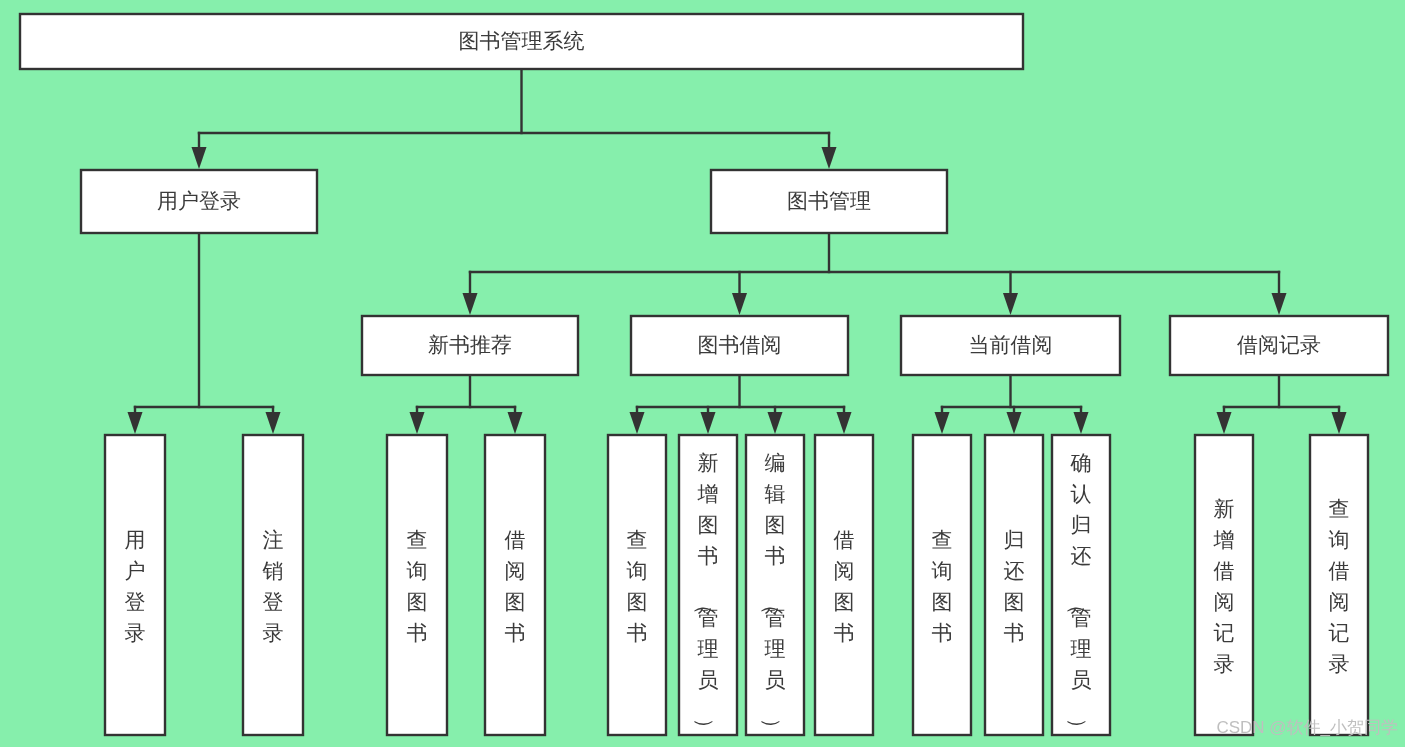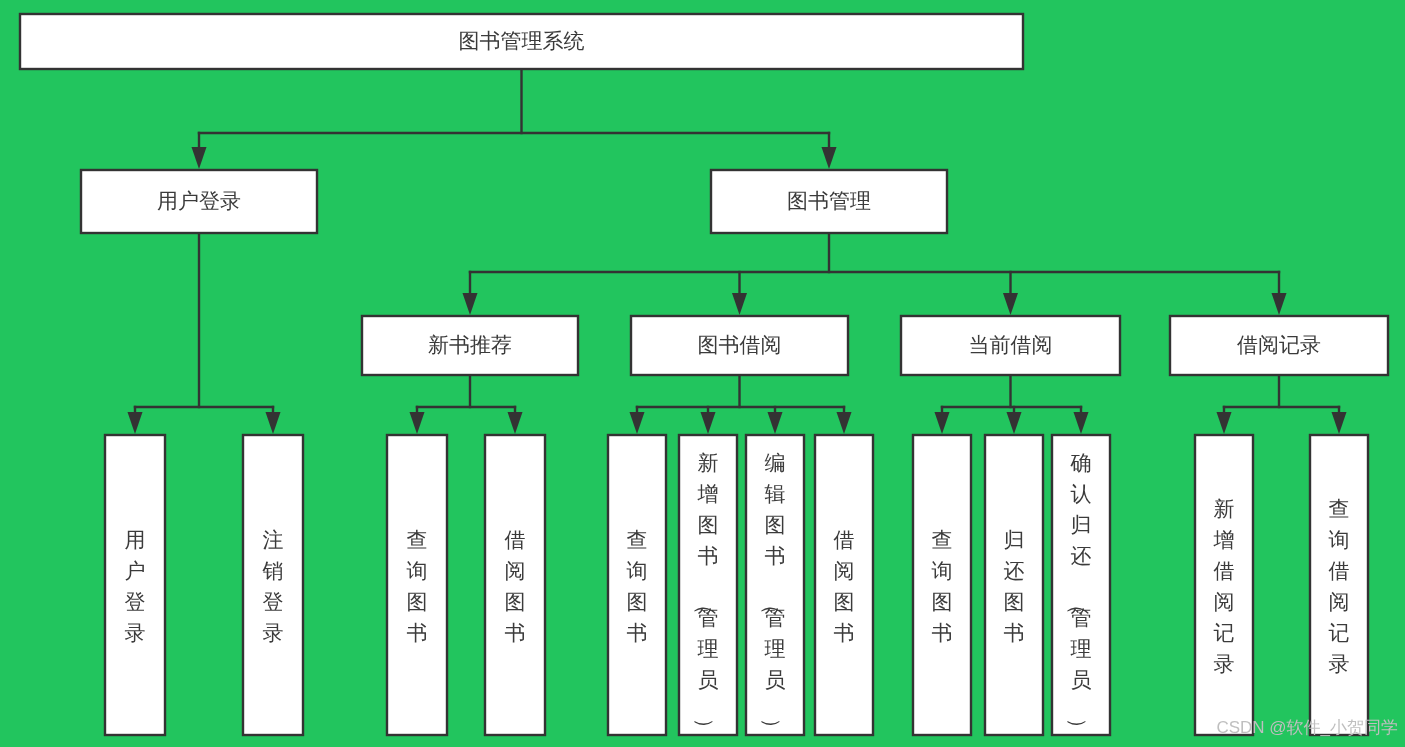--- a/index.html
+++ b/index.html
@@ -8,21 +8,21 @@
     padding: 0;
     background: #ffffff;
   }
   body {
     font-family: "Liberation Sans", "DejaVu Sans", sans-serif;
   }
   #diagram-root {
     position: relative;
     width: 1405px;
     height: 747px;
-    background: #22c55e;
+    background: #86efac;
     overflow: hidden;
   }
   svg#flow-svg {
     position: absolute;
     left: 0;
     top: 0;
     width: 1405px;
     height: 747px;
     display: block;
   }

